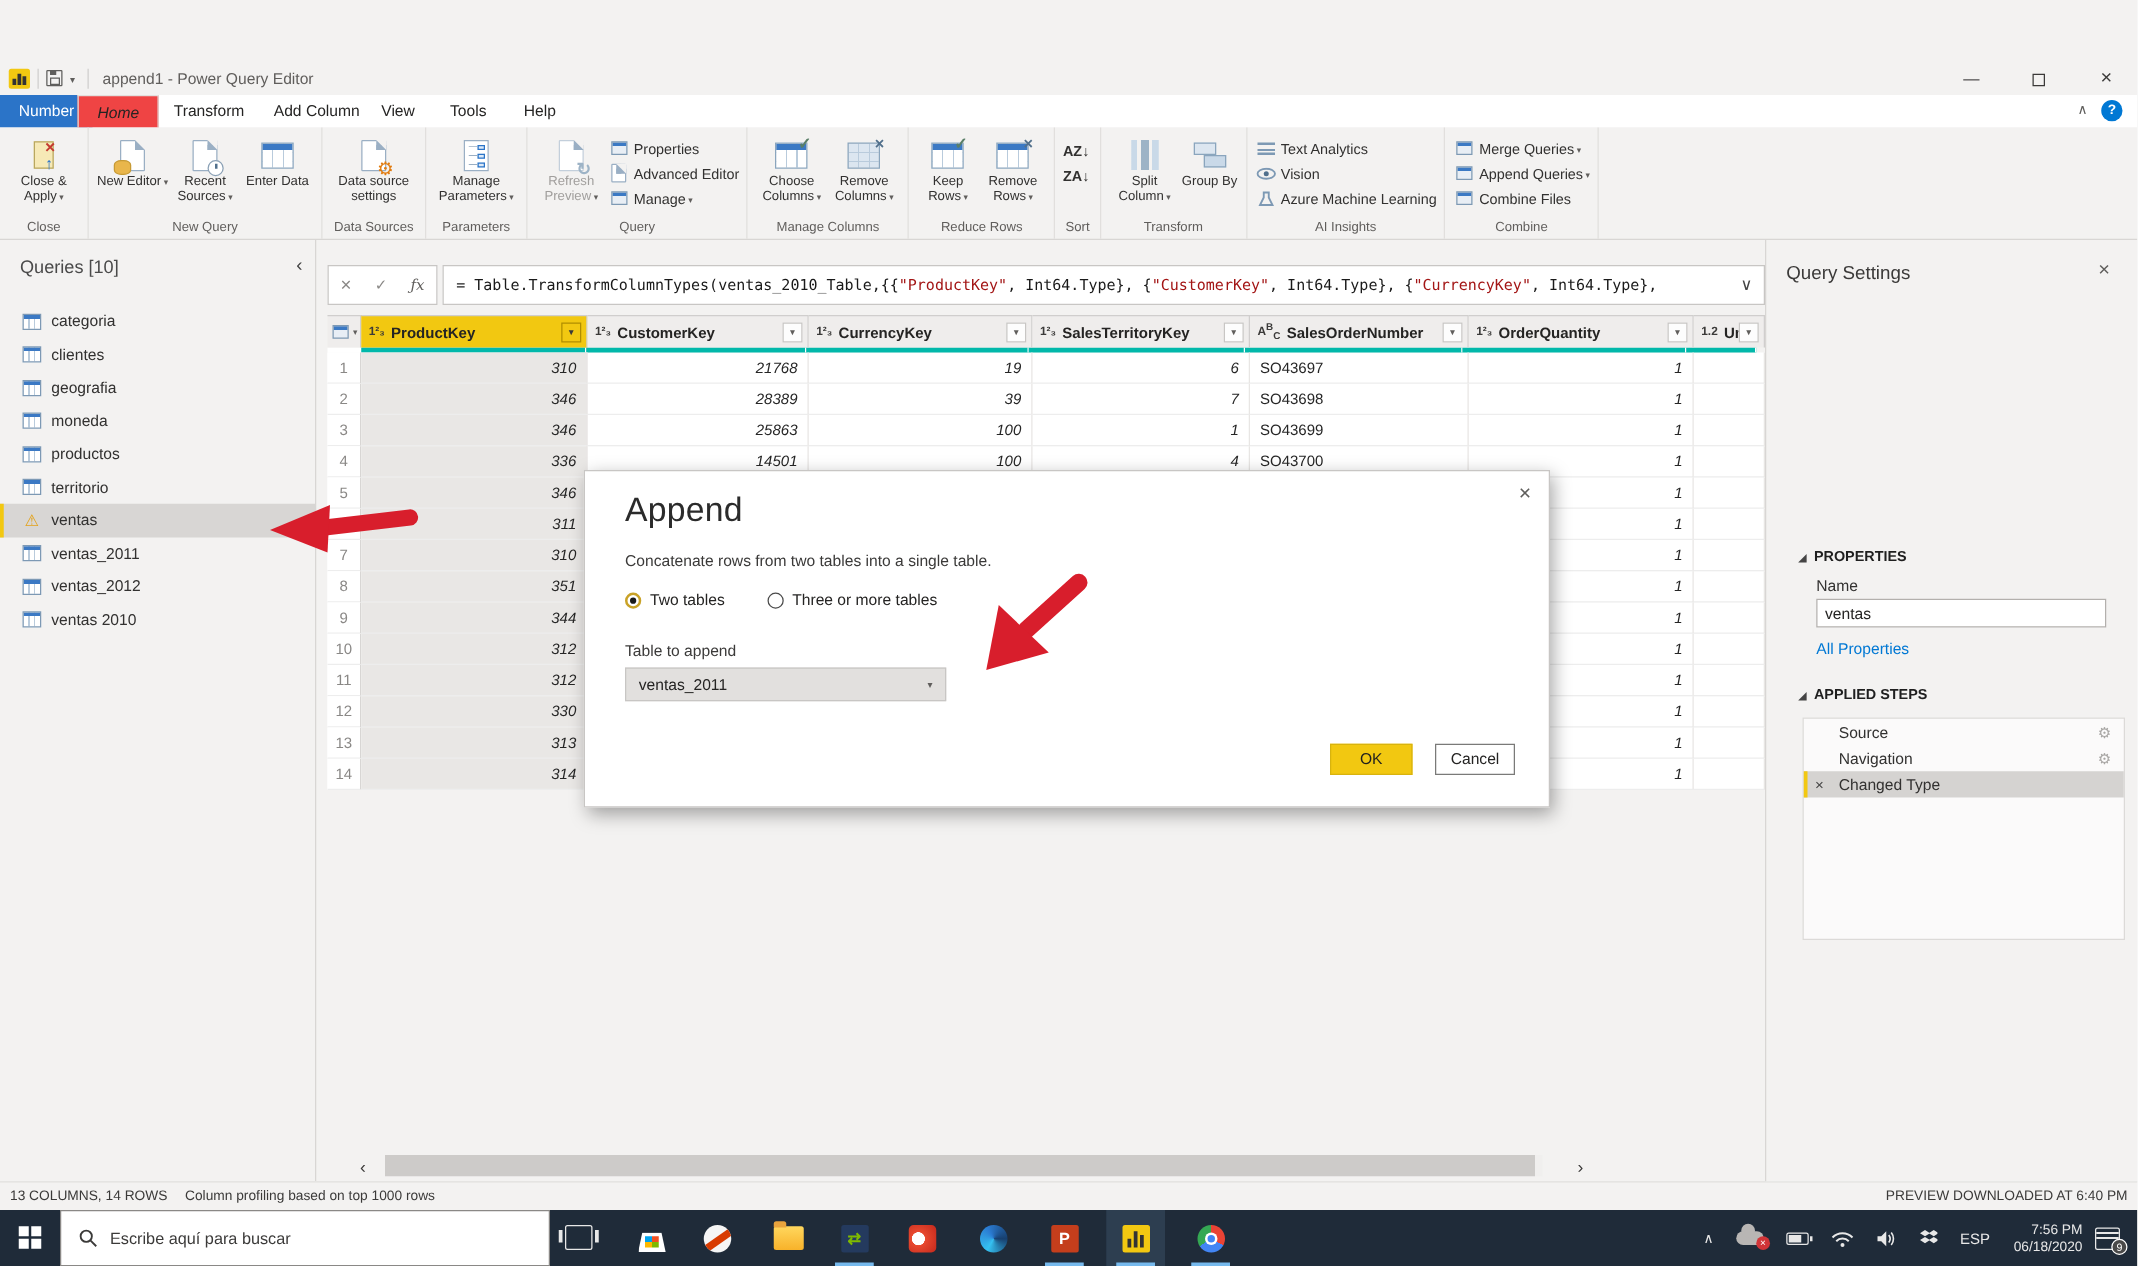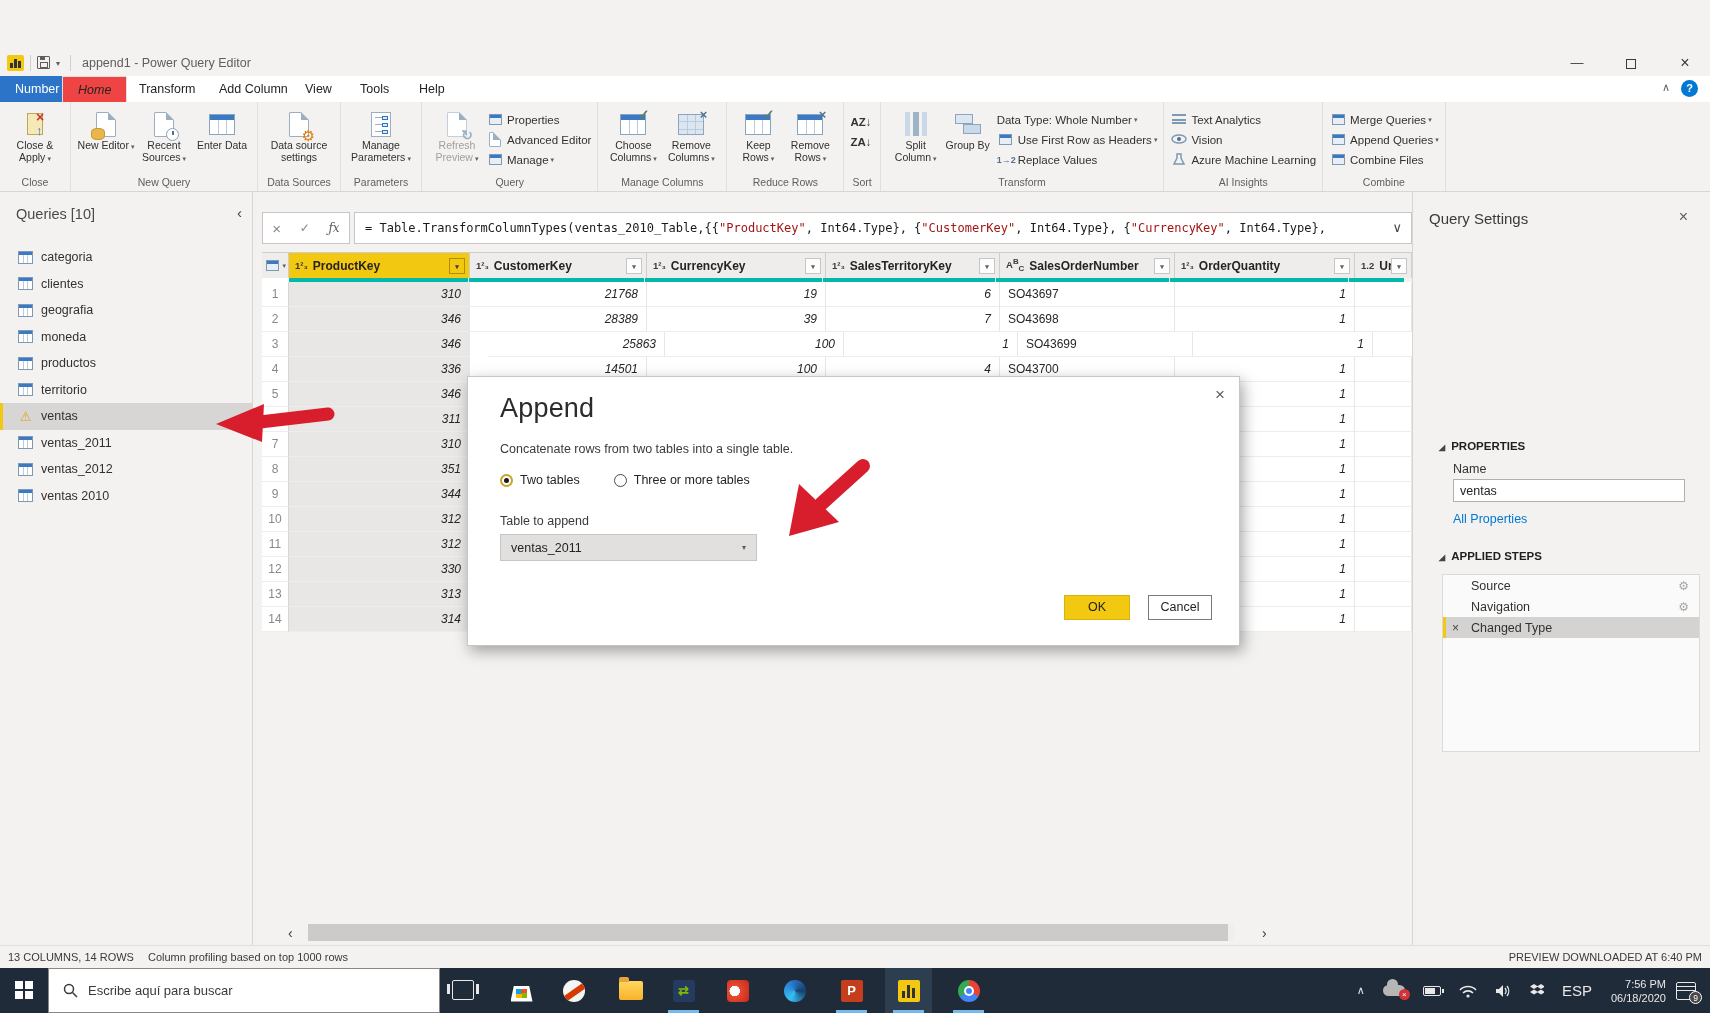--- a/index.html
+++ b/index.html
@@ -201,21 +201,21 @@
   .tray { position:absolute; right:0; top:0; height:45px; display:flex; align-items:center; color:#e8e8e8; }
   .tray-item { margin:0 9px; position:relative; }
   .tray .chev { font-size:11px; }
   .cloud { width:22px; height:11px; background:#b8b6b4; border-radius:6px; position:relative; }
   .cloud::before { content:""; position:absolute; left:4px; top:-6px; width:11px; height:11px; border-radius:50%; background:#b8b6b4; }
   .cloud .err { position:absolute; right:-5px; bottom:-4px; width:11px; height:11px; border-radius:50%; background:#d13438; color:#fff; font-size:8px; line-height:11px; text-align:center; font-style:normal; }
   .battery { width:18px; height:10px; border:1.5px solid #e8e8e8; border-radius:2px; position:relative; }
   .battery::after { content:""; position:absolute; right:-4px; top:2px; width:2px; height:4px; background:#e8e8e8; }
   .battery::before { content:""; position:absolute; left:1px; top:1px; bottom:1px; width:10px; background:#e8e8e8; }
   .dropbox { width:14px; height:14px; }
-  .lang { font-size:15px; }
+  .lang { font-size:12px; }
   .clockblock { text-align:right; font-size:11px; line-height:14px; margin:0 10px; }
   .notif { position:relative; width:20px; height:18px; border:1.5px solid #e8e8e8; border-radius:2px; background:linear-gradient(rgba(0,0,0,0) 0 3px, #e8e8e8 3px 4.5px, rgba(0,0,0,0) 4.5px 7px, #e8e8e8 7px 8.5px, rgba(0,0,0,0) 8.5px); margin-right:14px; }
   .notif .cnt { position:absolute; right:-7px; bottom:-5px; width:13px; height:13px; border-radius:50%; background:#4a4a4a; border:1px solid #fff; color:#fff; font-size:8.5px; text-align:center; line-height:12px; }
 </style>
 </head>
 <body>
 
 <div id="app">
 
 
@@ -415,35 +415,20 @@
               <span class="i-split"></span>
             </div>
           <div class="rlab"><span>Split Column</span><span class="drop">▾</span></div>
         </div>
         <div class="rbtn big" style="width:46px">
           <div class="ric">
               <span class="i-group"></span>
             </div>
           <div class="rlab"><span>Group By</span></div>
         </div>
-        <div class="rstack" style="margin-left:6px">
-          <div class="rbtn small">
-              <span>Data Type: Whole Number</span>
-              <span class="drop">▾</span>
-            </div>
-          <div class="rbtn small">
-              <span class="ric-s"><span class="mini-tbl"></span></span>
-              <span>Use First Row as Headers</span>
-              <span class="drop">▾</span>
-            </div>
-          <div class="rbtn small">
-              <span class="ric-s repl-ico">1→2</span>
-              <span>Replace Values</span>
-            </div>
-        </div>
       </div>
       <div class="rglabel">Transform</div>
     </div>
 
     <div class="rgroup">
       <div class="rbody">
         <div class="rstack">
           <div class="rbtn small">
               <span class="ric-s"><span class="i-lines"></span></span>
               <span>Text Analytics</span>
@@ -614,21 +599,21 @@
         <div class="dcell al-r" style="width: 177px;">28389</div>
         <div class="dcell al-r" style="width: 179px;">39</div>
         <div class="dcell al-r" style="width: 174px;">7</div>
         <div class="dcell al-l" style="width: 175px;">SO43698</div>
         <div class="dcell al-r" style="width: 180px;">1</div>
         <div class="dcell al-r" style="width: 57px;"></div>
       </div>
       <div class="drow">
         <div class="rnum">3</div>
         <div class="dcell selcol al-r" style="width: 181px;">346</div>
-        <div class="dcell al-r" style="width: 177px; margin-left: 18px;">25863</div>
+        <div class="dcell al-r" style="width: 177px;">25863</div>
         <div class="dcell al-r" style="width: 179px;">100</div>
         <div class="dcell al-r" style="width: 174px;">1</div>
         <div class="dcell al-l" style="width: 175px;">SO43699</div>
         <div class="dcell al-r" style="width: 180px;">1</div>
         <div class="dcell al-r" style="width: 57px;"></div>
       </div>
       <div class="drow">
         <div class="rnum">4</div>
         <div class="dcell selcol al-r" style="width: 181px;">336</div>
         <div class="dcell al-r" style="width: 177px;">14501</div>

